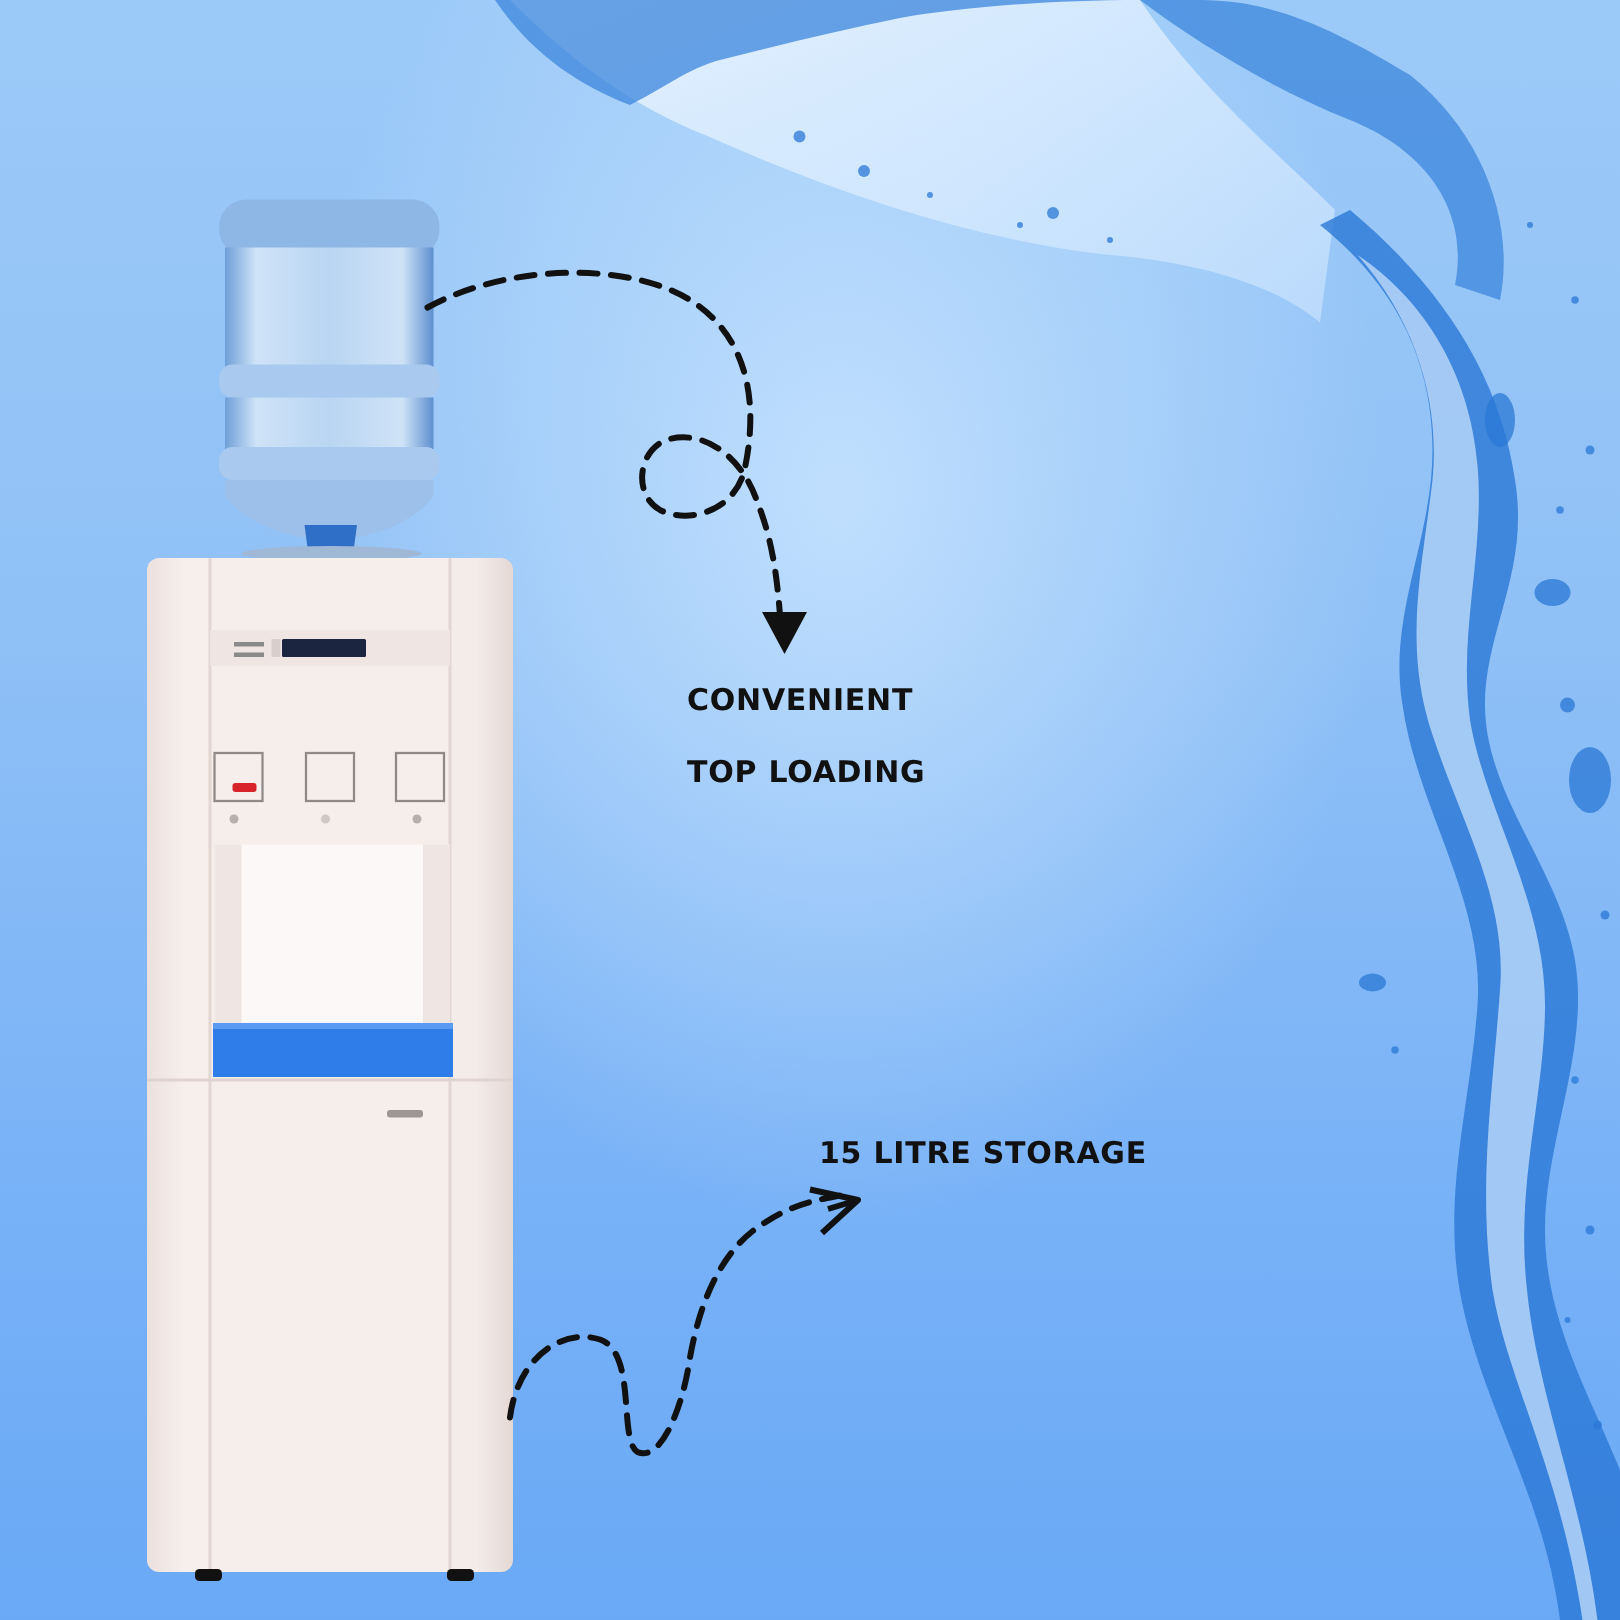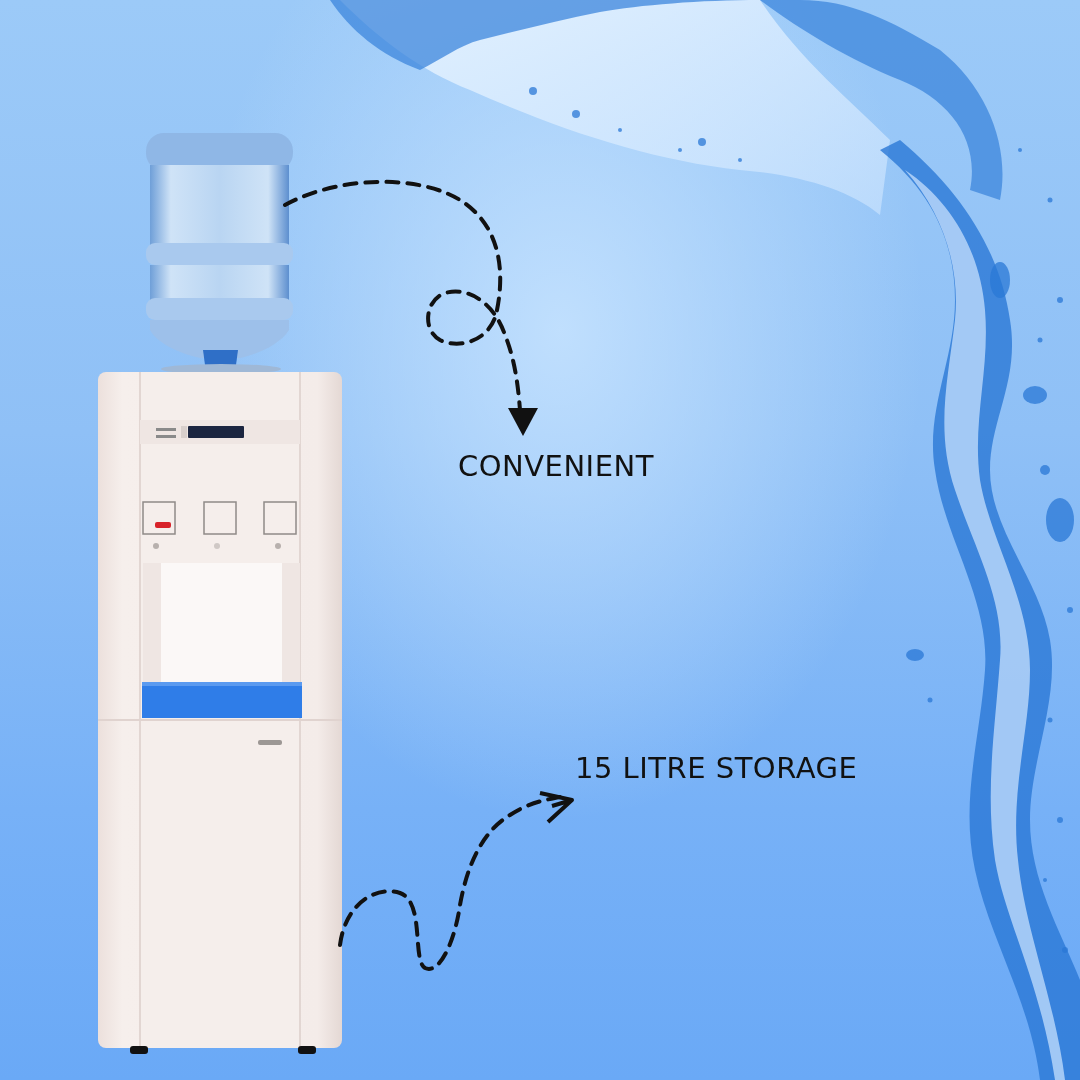--- a/index.html
+++ b/index.html
@@ -4,25 +4,25 @@
   <style>
     html, body { margin: 0; padding: 0; }
     body { width: 1080px; height: 1080px; overflow: hidden; position: relative;
       font-family: "DejaVu Sans", "Liberation Sans", sans-serif; }
     .canvas { position: absolute; inset: 0;
       background:
         radial-gradient(ellipse 520px 700px at 560px 330px, rgba(200,228,255,0.85), rgba(200,228,255,0) 70%),
         linear-gradient(180deg, #9ccaf8 0%, #8fc0f6 40%, #77b1f7 75%, #6aa9f6 100%);
     }
     .splash { position: absolute; inset: 0; }
-    .callout { position: absolute; color: #111; font-weight: 400; letter-spacing: 0.5px;
-      font-size: 29px; line-height: 48px; text-transform: uppercase;
+    .callout { position: absolute; color: #111; font-weight: 700; letter-spacing: 0.5px;
+      font-size: 20px; line-height: 48px; text-transform: uppercase;
       font-family: "DejaVu Sans", sans-serif; }
     .callout-top { left: 458px; top: 442px; }
-    .callout-bottom { left: 575px; top: 744px; }
+    .callout-bottom { left: 546px; top: 744px; }
     .arrows { position: absolute; inset: 0; pointer-events: none; }
     .dispenser { position: absolute; left: 0; top: 0; width: 1080px; height: 1080px; }
   </style>
 </head>
 <body>
 
 <div class="canvas"></div>
 
 <svg class="splash" viewBox="0 0 1080 1080" width="1080" height="1080">
   <defs>
@@ -129,17 +129,18 @@
 
 <svg class="arrows" viewBox="0 0 1080 1080" width="1080" height="1080">
   <path d="M285 205 C340 175 420 175 460 200 C500 225 505 270 497 310 C492 340 460 350 440 340 C422 330 425 300 445 293 C470 286 495 305 505 335 C515 360 518 385 520 410" fill="none" stroke="#111" stroke-width="4" stroke-dasharray="12 9" stroke-linecap="round"></path>
   <polygon points="508,408 538,408 523,436" fill="#111"></polygon>
   <path d="M340 945 C345 905 375 885 400 893 C425 902 412 960 425 968 C440 975 455 940 460 905 C468 860 485 830 510 815 C530 802 545 800 560 797" fill="none" stroke="#111" stroke-width="4" stroke-dasharray="12 9" stroke-linecap="round"></path>
   <path d="M540 793 L572 800 L548 822 M572 800 L552 806" fill="none" stroke="#111" stroke-width="4" stroke-linejoin="round"></path>
 </svg>
 
 <div class="callout callout-top">
   <div>CONVENIENT</div>
+  <div>TOP LOADING</div>
 </div>
 
 <div class="callout callout-bottom">
   <div>15 LITRE STORAGE</div>
 </div>
 
 </body></html>

